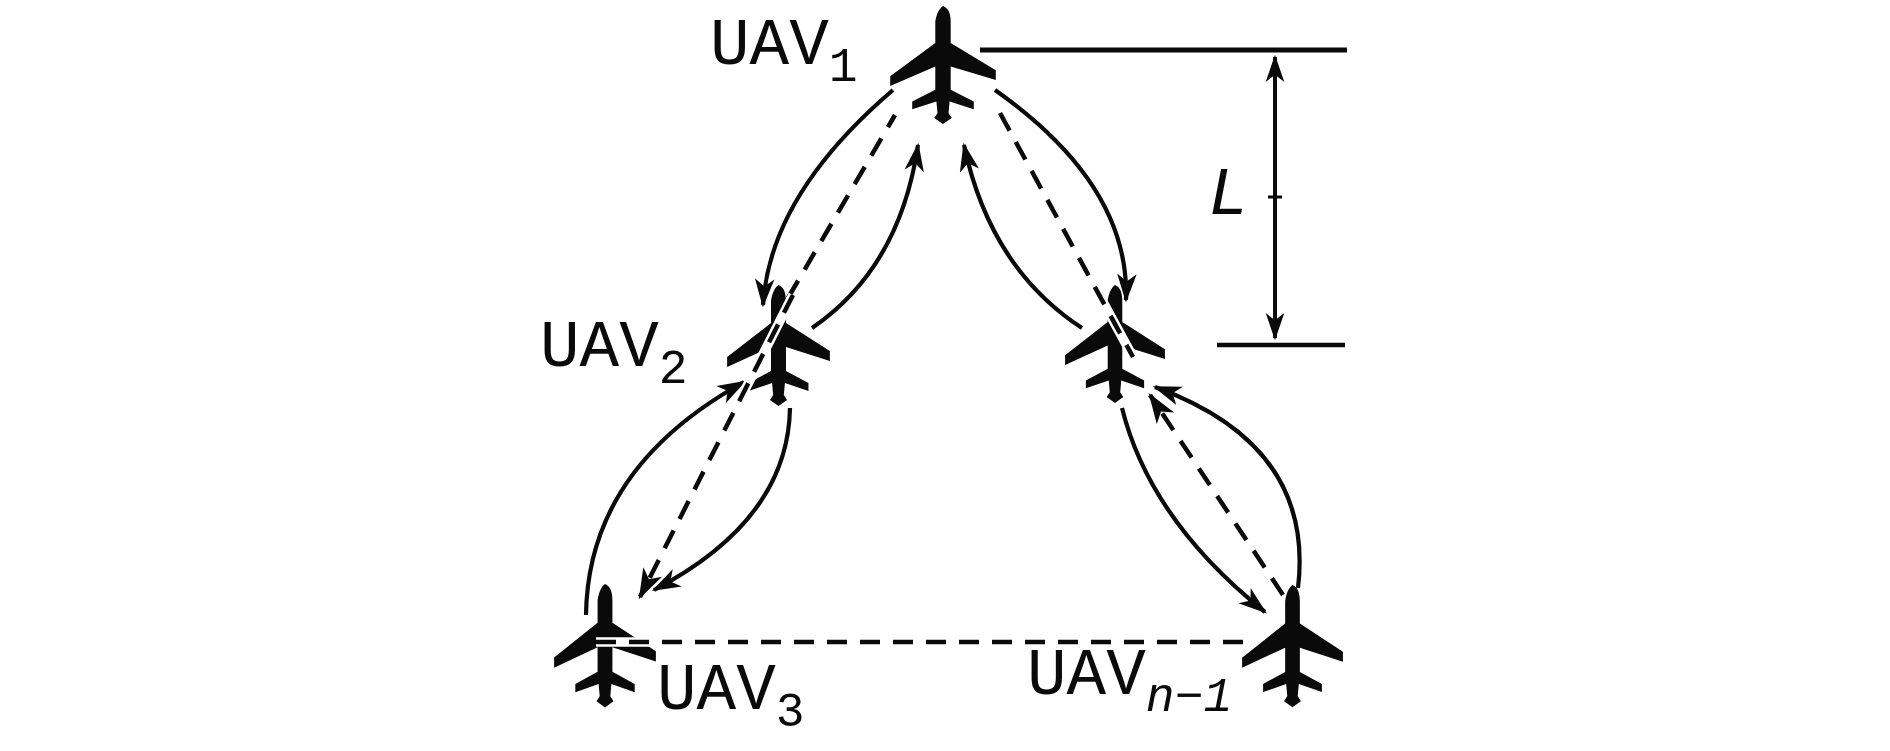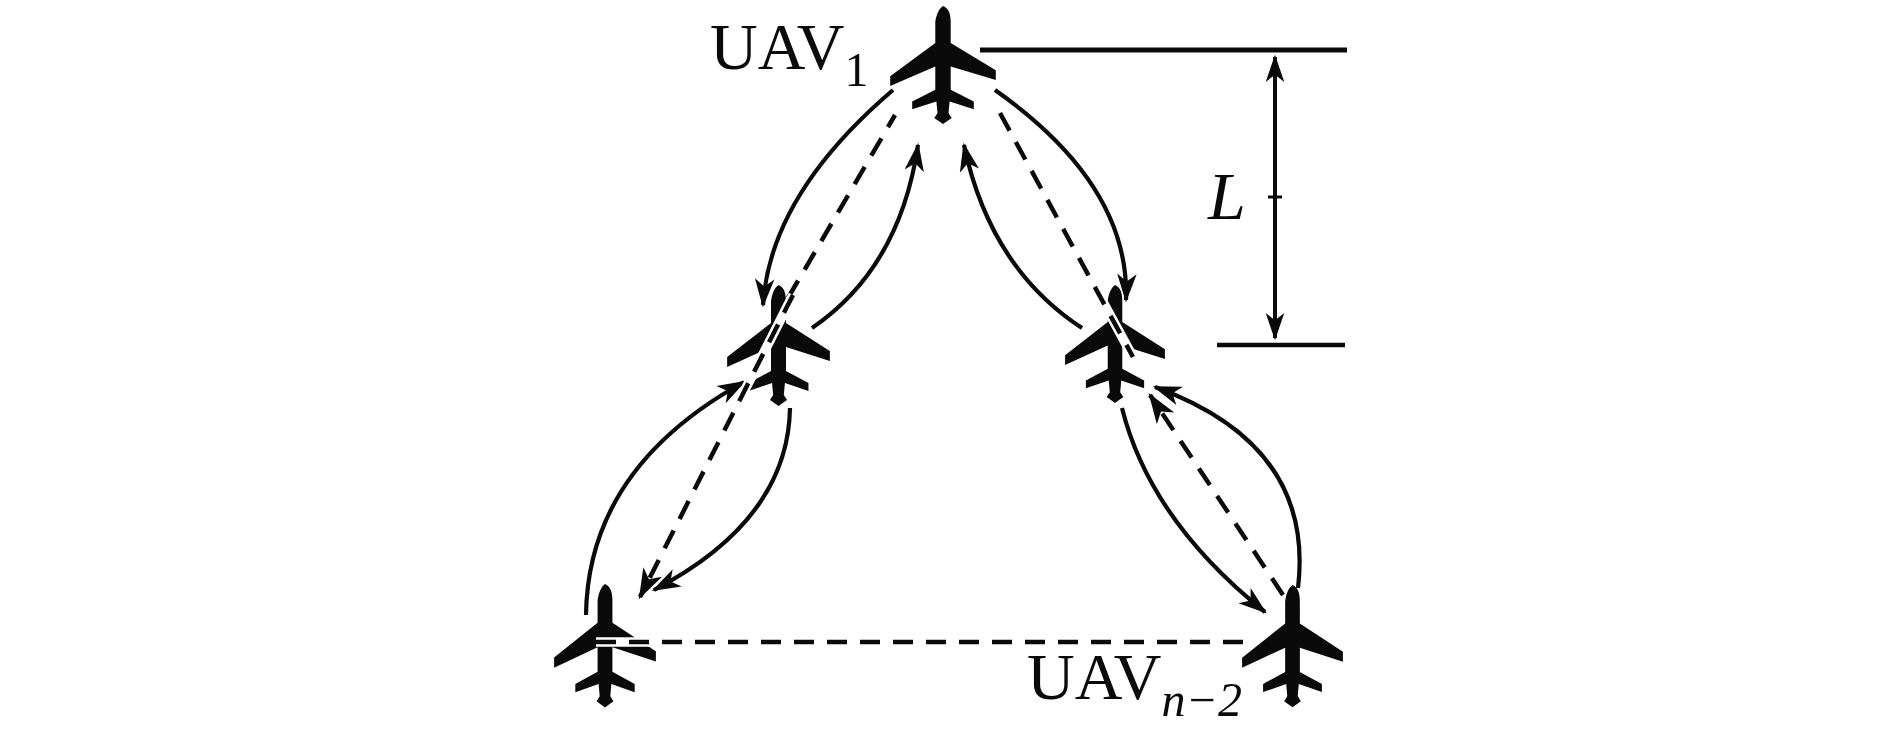--- a/index.html
+++ b/index.html
@@ -1,21 +1,21 @@
 <!DOCTYPE html>
 <html><head>
 <meta charset="utf-8">
 <style>
   html,body{margin:0;padding:0;background:#ffffff;}
   #canvas{
     position:relative;
     width:1890px;height:751px;
     background:#ffffff;
     overflow:hidden;
-    font-family:Liberation Serif, serif;
+    font-family:Liberation Mono, monospace;
   }
   #net-svg{position:absolute;left:0;top:0;}
   .lbl{
     position:absolute;
     color:#0a0a0a;
     font-size:66px;
     line-height:1;
     white-space:nowrap;
     letter-spacing:0px;
   }
@@ -58,15 +58,17 @@
       <path d="M 1283 595 L 1150 395" fill="none" stroke="#0a0a0a" stroke-width="4.5" stroke-dasharray="20 13" marker-end="url(#arw)"></path>
       <path d="M 596 642 L 1246 642" fill="none" stroke="#ffffff" stroke-width="9.5"></path>
       <path d="M 596 642 L 1246 642" fill="none" stroke="#0a0a0a" stroke-width="4.5" stroke-dasharray="20 13"></path>
       <path d="M 980 50 L 1347 50" fill="none" stroke="#0a0a0a" stroke-width="5"></path>
       <path d="M 1217 345 L 1345 345" fill="none" stroke="#0a0a0a" stroke-width="4.5"></path>
       <path d="M 1275 57 L 1275 338" fill="none" stroke="#0a0a0a" stroke-width="4" marker-start="url(#arw)" marker-end="url(#arw)"></path>
       <path d="M 1268 197 L 1282 197" fill="none" stroke="#0a0a0a" stroke-width="3"></path>
     </svg>
 
   <div class="lbl" style="left:710px;top:14px"><span>UAV</span><span class="sub">1</span></div>
-  <div class="lbl" style="left:1027px;top:644px"><span>UAV</span><span class="sub it">n−2</span></div>
+  <div class="lbl" style="left:540px;top:316px"><span>UAV</span><span class="sub">2</span></div>
+  <div class="lbl" style="left:657px;top:659px"><span>UAV</span><span class="sub">3</span></div>
+  <div class="lbl" style="left:1027px;top:644px"><span>UAV</span><span class="sub it">n−1</span></div>
   <div class="lbl" id="dim-label" style="left:1208px;top:162px"><span>L</span></div>
 </div>
 
 </body></html>

